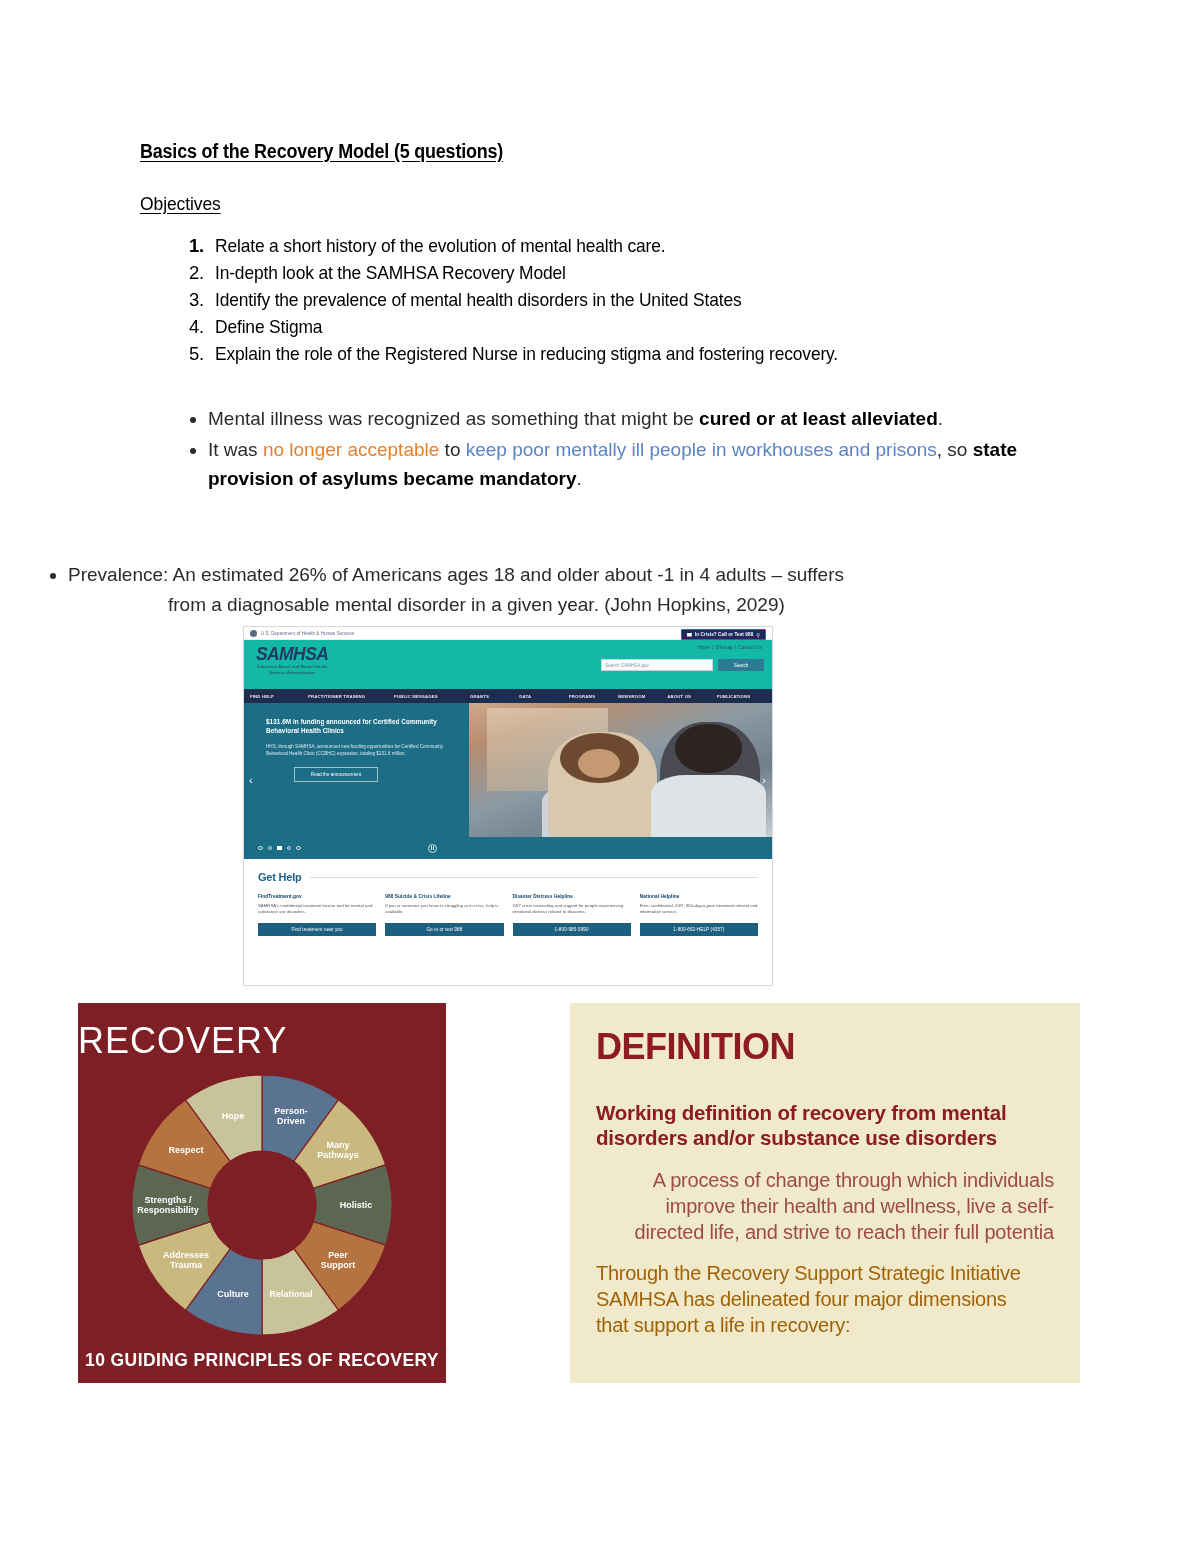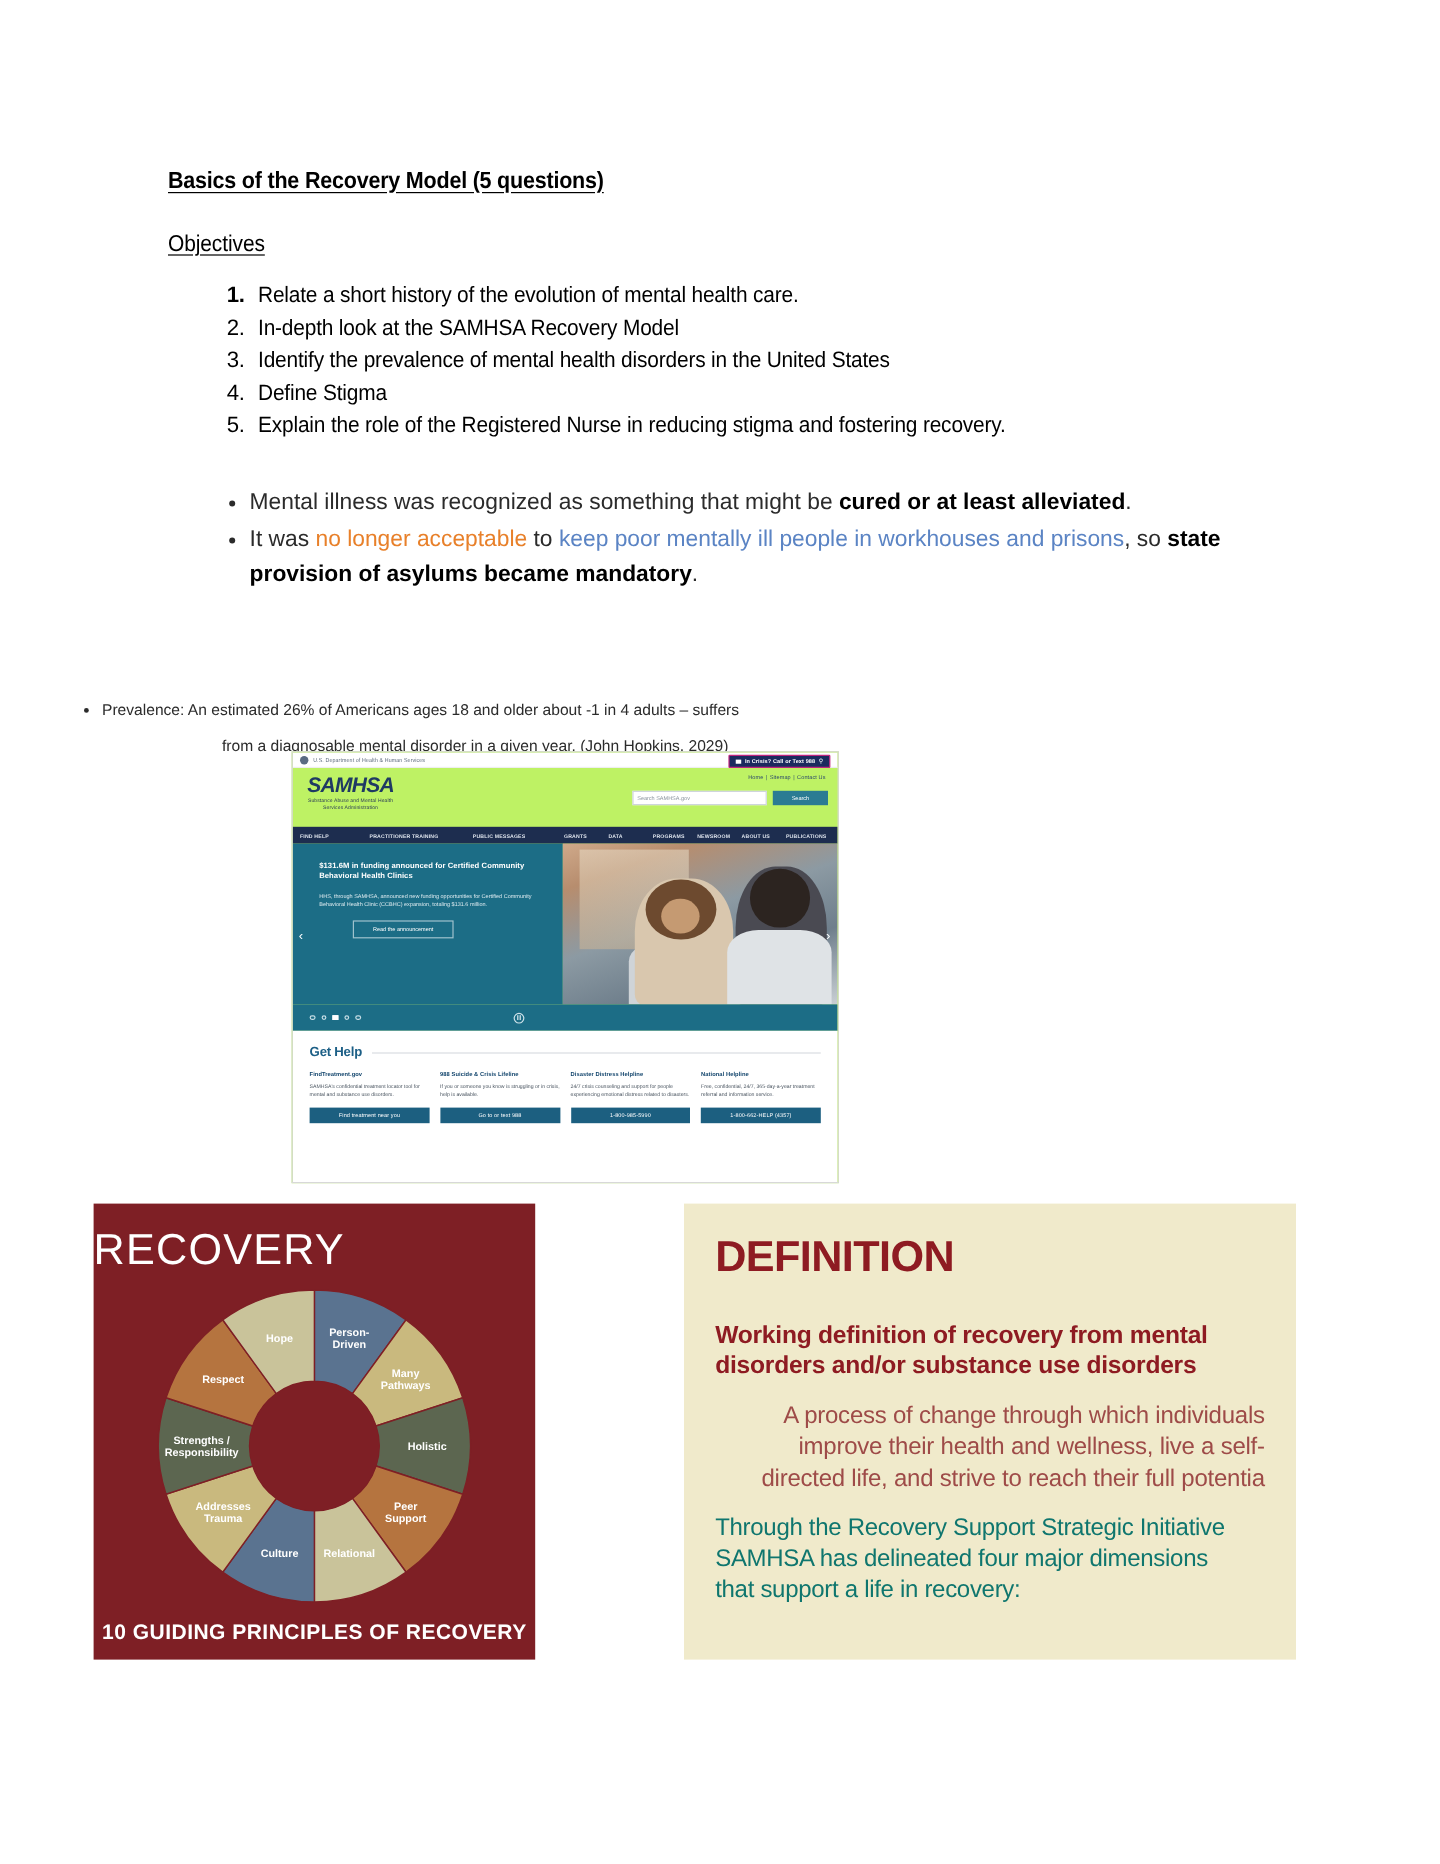--- a/index.html
+++ b/index.html
@@ -48,33 +48,33 @@
     font-size:19px; line-height:29px;
     color:#2b2b2b;
   }
   ul.hist li { margin-bottom:2px; }
   .tx-orange { color:#E8802A; }
   .tx-blue   { color:#5B84C4; }
   .bold { font-weight:bold; color:#000; }
 
   ul.prev {
     position:absolute; left:30px; top:560px;
-    margin:17px; padding:0 0 0 38px;
+    margin:0; padding:0 0 0 38px;
     width:1030px;
-    font-size:13px; line-height:30px;
+    font-size:19px; line-height:30px;
     color:#2b2b2b;
   }
   ul.prev li { text-indent:0; }
   .prev-l2 { display:block; padding-left:100px; }
 
   
   .samhsa-shot {
     position:absolute; left:243px; top:626px;
-    width:456px; height:360px;
-    background:#bef264;
+    width:530px; height:360px;
+    background:#14b8a6;
     border:1px solid #d8d8d8;
     overflow:hidden;
     font-family:"Liberation Sans", sans-serif;
   }
   .hhs-bar {
     height:13px; background:#fff; display:flex; align-items:center;
     padding-left:6px; gap:4px;
     border-bottom:1px solid #eee;
   }
   .hhs-bar .seal {
@@ -273,21 +273,21 @@
   }
   .def-sub {
     margin:33px 0 0 0; font-size:20.5px; font-weight:bold; color:#8E1B22;
     line-height:25px; letter-spacing:-0.2px;
   }
   .def-p1 {
     margin:17px 0 0 0; font-size:20px; color:#9E4B48; line-height:26px;
     letter-spacing:-0.2px; white-space:nowrap;text-align:right;
   }
   .def-p2 {
-    margin:15px 0 0 0; font-size:20px; color:#0f766e; line-height:26px;
+    margin:15px 0 0 0; font-size:20px; color:#a16207; line-height:26px;
     letter-spacing:-0.25px; white-space:nowrap;
   }
 </style>
 </head>
 <body>
 
 <div class="page">
 
   <div class="doc-title">Basics of the Recovery Model (5 questions)</div>
   <div class="objectives-head">Objectives</div>

